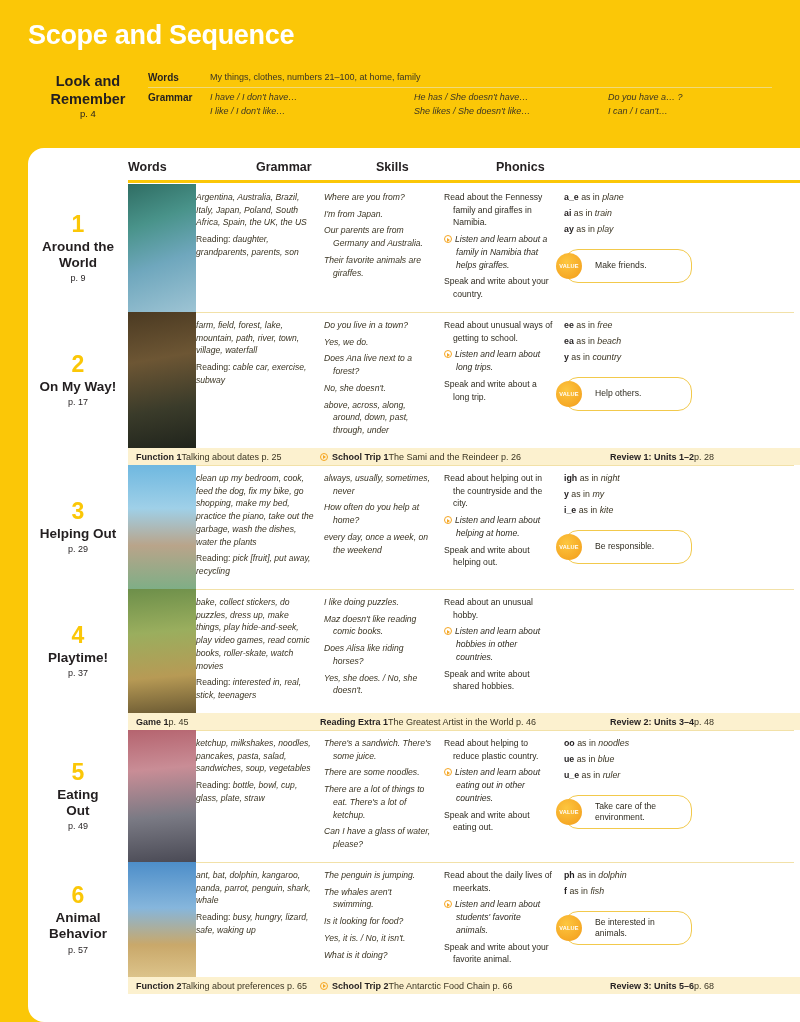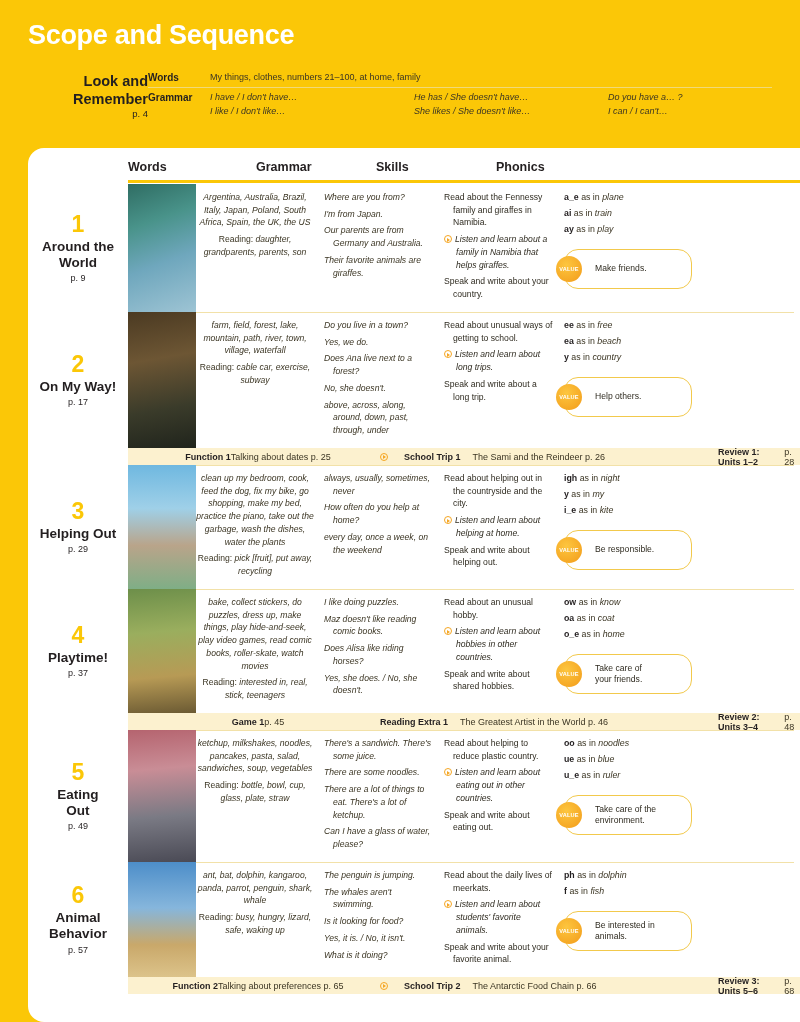--- a/index.html
+++ b/index.html
@@ -12,21 +12,21 @@
 
   
   .page-title {
     position: absolute; left: 28px; top: 20px;
     font-size: 27px; font-weight: bold; color: #FFFFFF;
     letter-spacing: -0.3px;
   }
 
   .lr-block { position: absolute; left: 28px; top: 68px; width: 744px; }
   .lr-grid { display: flex; }
-  .lr-left { width: 120px; text-align: right; padding-top: 4px; }
+  .lr-left { width: 120px; text-align: center; padding-top: 4px; }
   .lr-left .t1, .lr-left .t2 {
     font-size: 14.5px; font-weight: bold; color: #231F20; line-height: 1.25;
   }
   .lr-left .pg { font-size: 9.5px; color: #231F20; margin-top: 0; }
   .lr-rows { flex: 1; }
   .lr-row { display: flex; align-items: flex-start; padding: 3px 0; }
   .lr-row.sep { border-bottom: 1px solid #F0D97A; }
   .lr-lbl {
     width: 62px; flex: none; font-size: 10px; font-weight: bold; color: #231F20;
     padding-top: 1px;
@@ -80,21 +80,21 @@
   .u-thumb { width: 68px; flex: none; }
 
   .u-cols { flex: 1; display: flex; padding: 7px 0 7px 0; position: relative; }
   .u-cols::before {
     content: ""; position: absolute; left: 0; top: 0; right: 6px;
     height: 1px; background: #F2E1A8;
   }
   .unit:first-child .u-cols::before { background: transparent; }
 
   .col { padding-right: 10px; font-size: 8.6px; line-height: 1.48; color: #3b3523; }
-  .col-words   { width: 128px; font-style: italic; text-align: center; }
+  .col-words   { width: 128px; font-style: italic; }
   .col-grammar { width: 120px; font-style: italic; }
   .col-skills  { width: 120px; font-style: normal; color: #2f2b20; }
   .col-phonics { width: 124px; font-style: normal; }
 
   .col p { margin-bottom: 4px; }
   .col .hang { padding-left: 9px; text-indent: -9px; }
   .col-words .lead { font-style: normal; }
   .col-words .lead i { font-style: italic; }
 
   
@@ -113,21 +113,21 @@
   }
 
   
   .ph-line { margin-bottom: 3px; font-size: 8.8px; color: #3b3523; }
   .ph-line b { color: #231F20; }
   .ph-line i { font-style: italic; }
 
   
   .value-pill {
     position: relative; display: inline-flex; align-items: center;
-    height: 40px; min-width: 128px; margin-top: 10px;
+    height: 34px; min-width: 128px; margin-top: 10px;
     border: 1.2px solid #F2C94C; border-radius: 14px;
     padding-left: 30px; padding-right: 10px;
   }
   .value-badge {
     position: absolute; left: -9px; top: 50%; transform: translateY(-50%);
     width: 26px; height: 26px; border-radius: 50%;
     background: radial-gradient(circle at 40% 35%, #FDC63F 0%, #F5A623 75%);
     display: flex; align-items: center; justify-content: center;
   }
   .value-badge span {
@@ -138,22 +138,22 @@
   
   .band {
     display: flex; align-items: center;
     margin-left: 100px; width: 672px;
     background: #FCF1CF; height: 17px;
     font-size: 9px; color: #3b3523;
     padding-left: 8px;
   }
   .band b { color: #231F20; }
   .band .seg { display: flex; align-items: center; }
-  .band .seg1 { width: 244px; justify-content: center; }
-  .band .seg2 { width: 338px; display: flex; align-items: center; gap: 12px; }
+  .band .seg1 { width: 184px; }
+  .band .seg2 { width: 290px; display: flex; align-items: center; }
   .band .seg3 { flex: 1; }
   .band .play-icon { margin-right: 4px; }
 
   
   .ph-img { width: 100%; height: 100%; }
   .img-1 { background:
       linear-gradient(160deg,#2f6d63 0%, #49938a 30%, #6fa7bd 60%, #9ec4d4 100%); }
   .img-2 { background:
       linear-gradient(170deg,#4b3a22 0%, #6d5634 35%, #3a3b2a 70%, #20241c 100%); }
   .img-3 { background:
@@ -336,26 +336,20 @@
             <p class="hang">I like doing puzzles.</p>
             <p class="hang">Maz doesn't like reading comic books.</p>
             <p class="hang">Does Alisa like riding horses?</p>
             <p class="hang">Yes, she does. / No, she doesn't.</p>
           </div>
           <div class="col col-skills">
             <p class="skill-line">Read about an unusual hobby.</p>
             <p class="skill-line audio"><span class="play-icon"></span>Listen and learn about hobbies in other countries.</p>
             <p class="skill-line">Speak and write about shared hobbies.</p>
           </div>
-          <div class="col col-phonics"><div class="ph-line"><b>ow</b> as in <i>know</i></div><div class="ph-line"><b>oa</b> as in <i>coat</i></div><div class="ph-line"><b>o_e</b> as in <i>home</i></div><div class="value-pill">
-              <div class="value-badge">
-                <span>VALUE</span>
-              </div>
-              <div class="value-text">Take care of<br>your friends.</div>
-            </div></div>
         </div>
       </div>
       <div class="band">
         <div class="seg seg1"><b>Game 1</b> p. 45</div>
         <div class="seg seg2"><b>Reading Extra 1</b> The Greatest Artist in the World p. 46</div>
         <div class="seg seg3"><b>Review 2: Units 3–4</b> p. 48</div>
       </div>
       <div class="unit">
         <div class="u-left">
           <div class="u-num">5</div>

